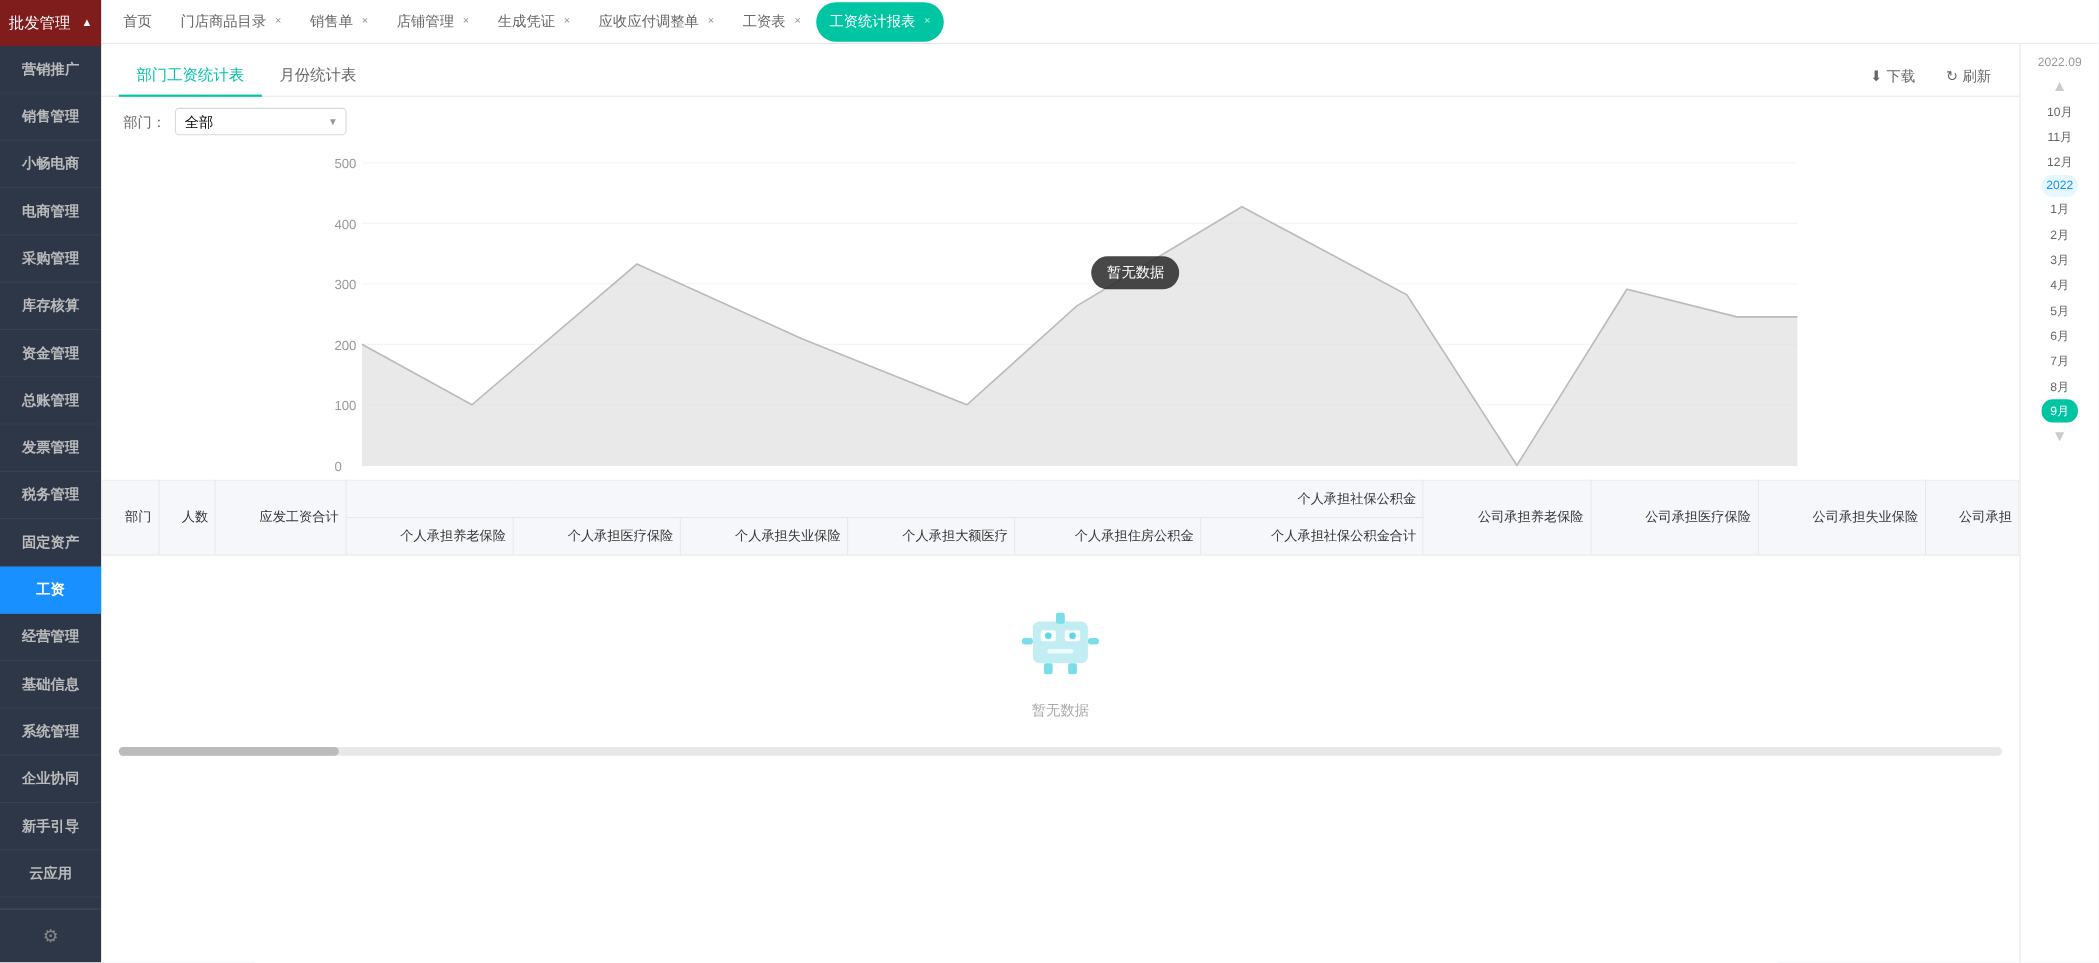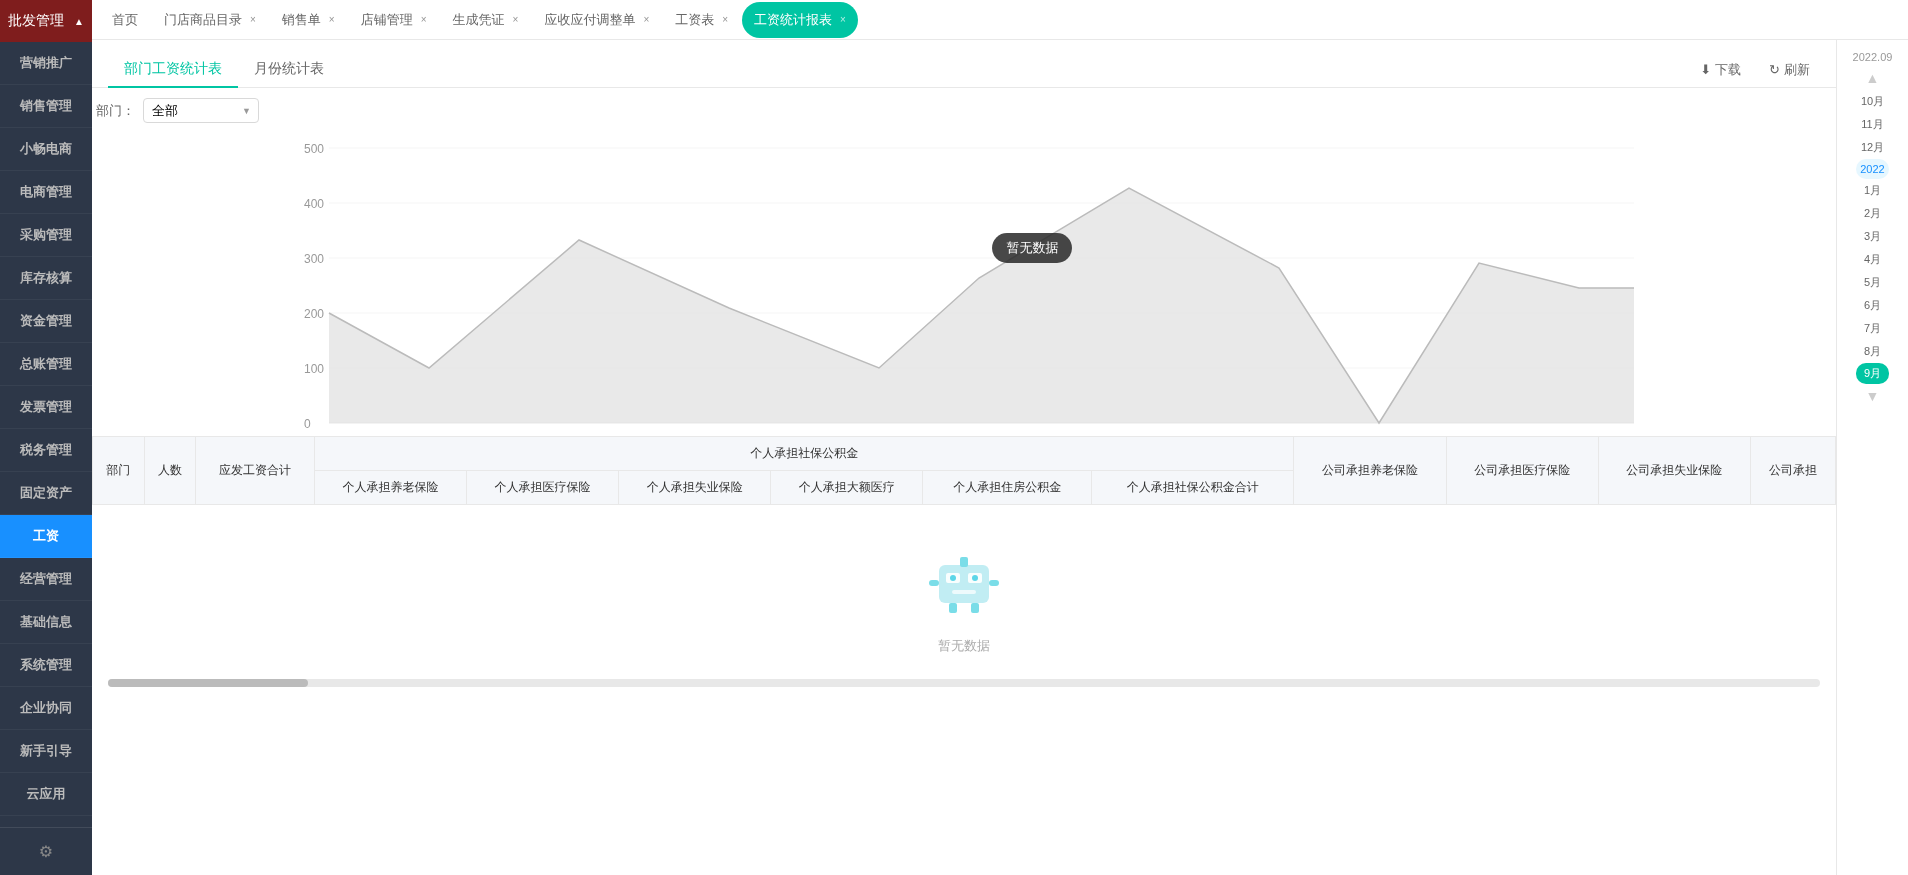--- a/index.html
+++ b/index.html
@@ -125,33 +125,33 @@
       color: #00c5a3;
       border-bottom: 2px solid #00c5a3;
       font-weight: 500;
     }
 
     
     .toolbar-row {
       display: flex;
       align-items: center;
       justify-content: space-between;
-      padding: 10px 4px;
+      padding: 10px 20px;
     }
     .filter-row {
       display: flex;
       align-items: center;
       gap: 8px;
     }
     .filter-label {
       color: #666;
       font-size: 13px;
     }
     .filter-select {
-      width: 116px;
+      width: 156px;
       padding: 4px 28px 4px 8px;
       border: 1px solid #d9d9d9;
       border-radius: 4px;
       font-size: 13px;
       background: #fff;
       appearance: none;
       cursor: pointer;
       position: relative;
     }
     .select-wrapper {
@@ -208,21 +208,21 @@
     
     .data-table {
       width: 100%;
       border-collapse: collapse;
       font-size: 12px;
     }
     .data-table th {
       background: #f5f7fa;
       border: 1px solid #e8e8e8;
       padding: 8px 6px;
-      text-align: center;
+      text-align: right;
       color: #333;
       font-weight: normal;
       white-space: nowrap;
     }
 
     
     .empty-state {
       display: flex;
       flex-direction: column;
       align-items: center;

